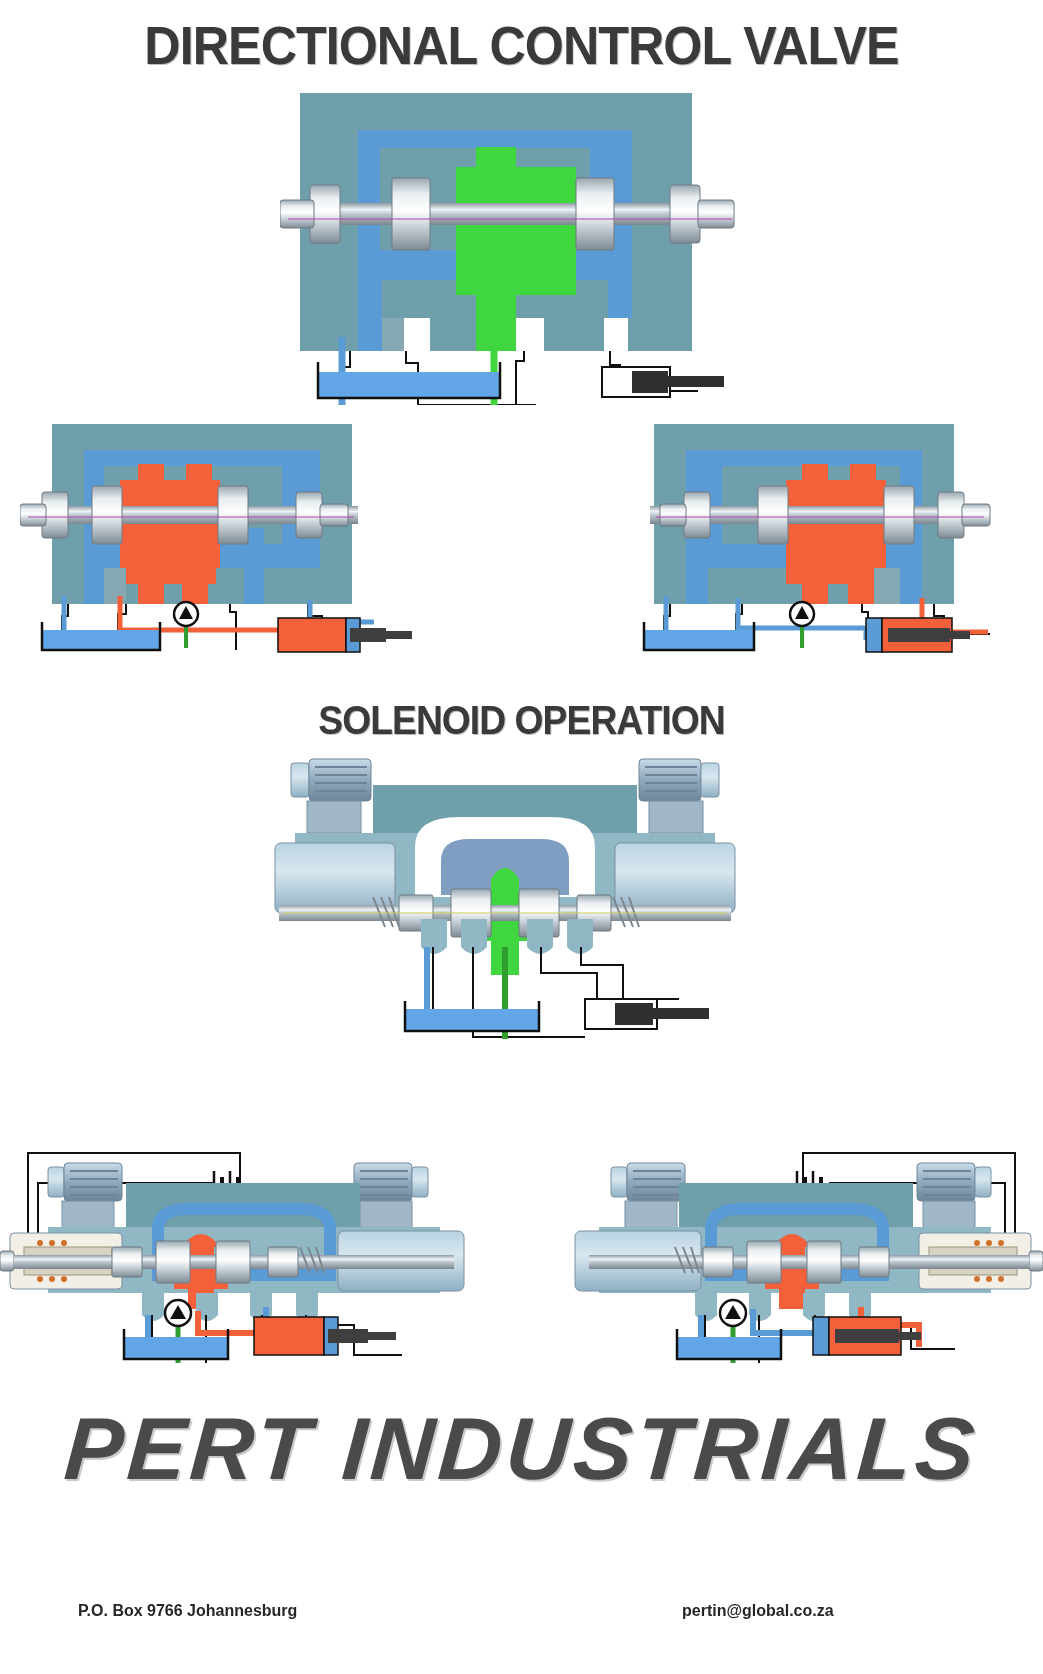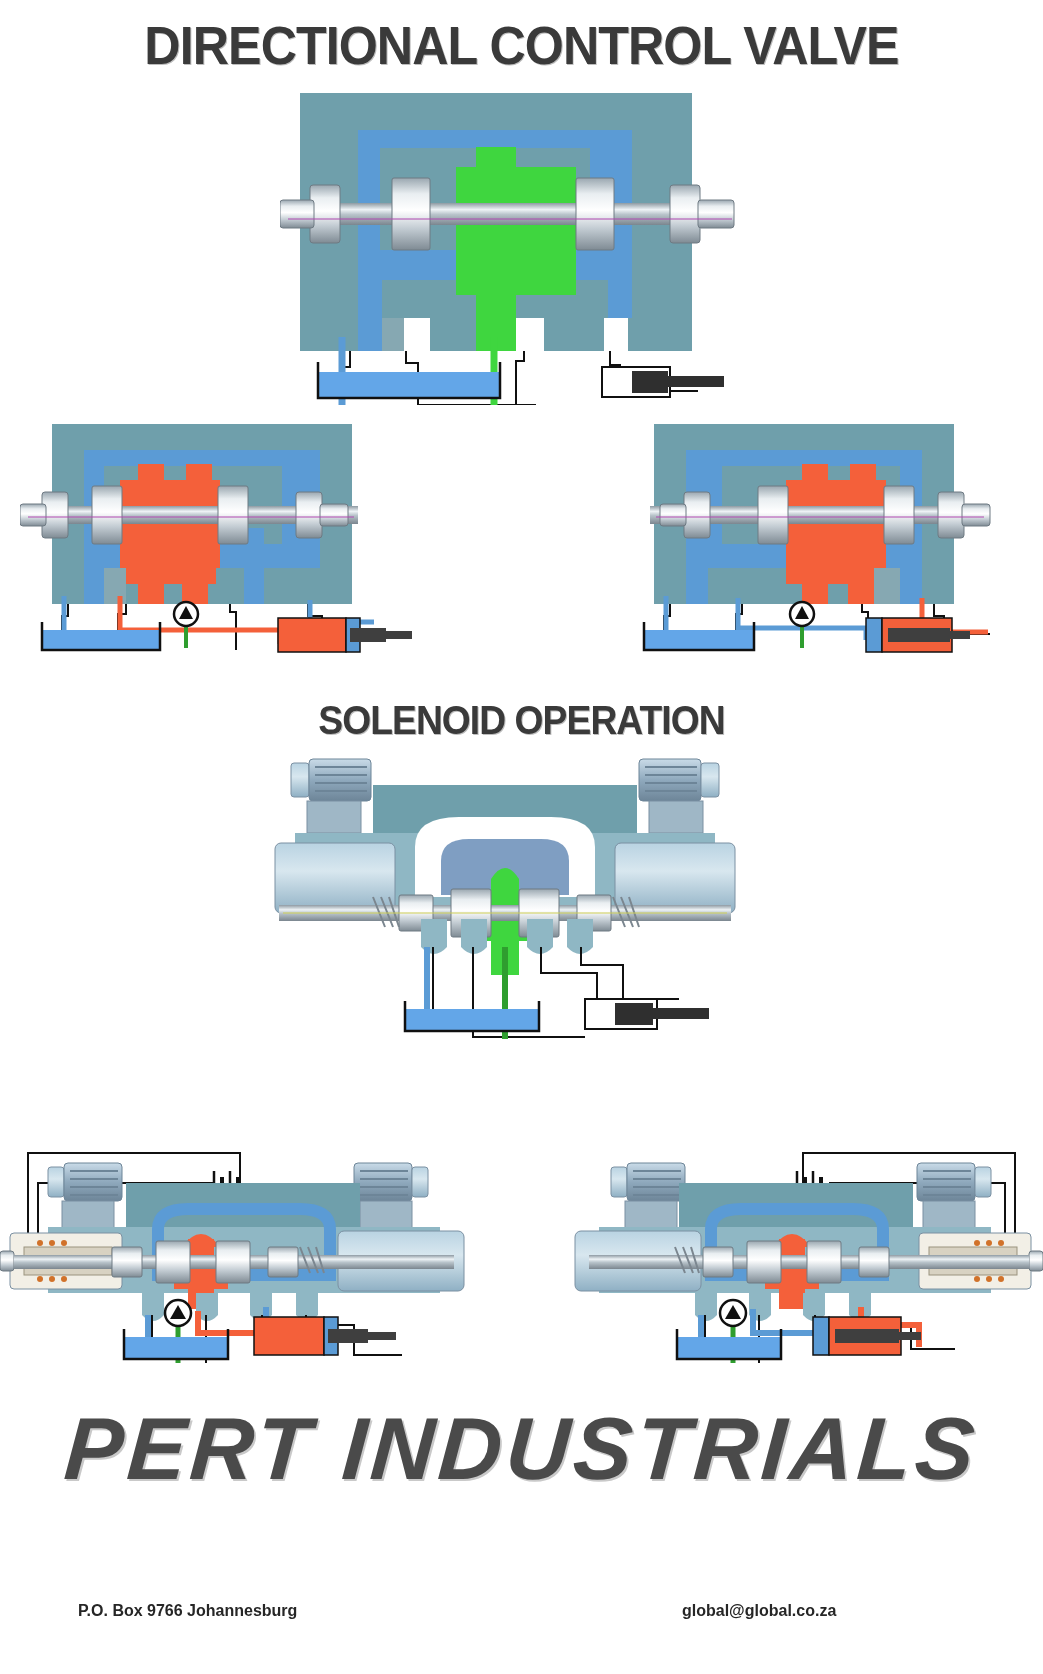--- a/index.html
+++ b/index.html
@@ -558,15 +558,15 @@
     <g>
       <rect x="250" y="242" width="16" height="38" fill="#5b9bd5" stroke="#101010" stroke-width="1.5"></rect>
       <rect x="266" y="242" width="72" height="38" fill="#f4603a" stroke="#101010" stroke-width="1.5"></rect>
       <rect x="272" y="254" width="64" height="14" fill="#3f3f3f"></rect>
       <rect x="336" y="257" width="22" height="8" fill="#3f3f3f"></rect>
     </g>
   </svg>
 
   <div class="logo">PERT INDUSTRIALS</div>
   <div class="footline" id="footer-address">P.O. Box 9766 Johannesburg</div>
-  <div class="footline" id="footer-email">global@global.co.za</div>
+  <div class="footline" id="footer-email">pertin@global.co.za</div>
 
 </div>
 
 </body></html>

